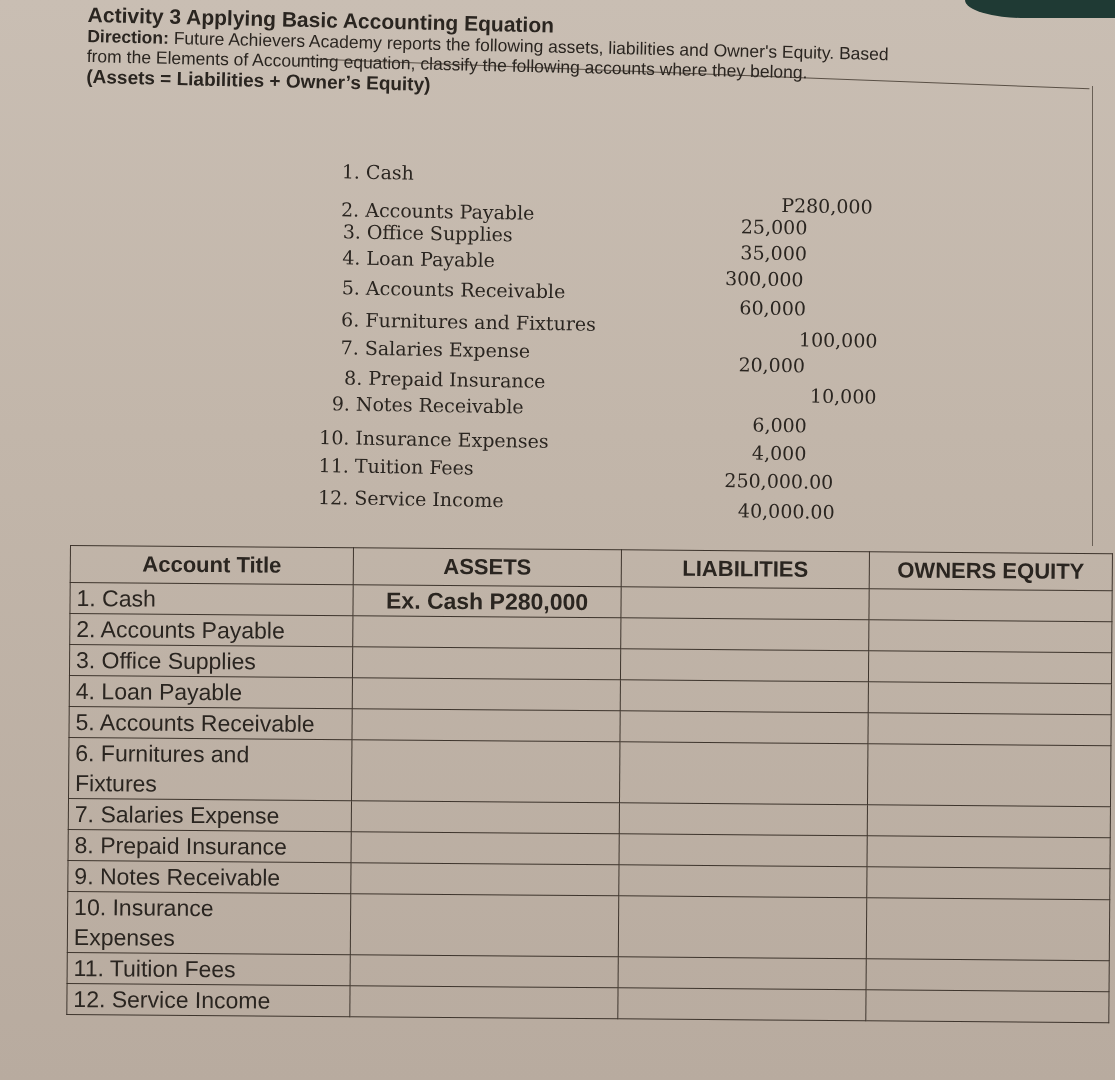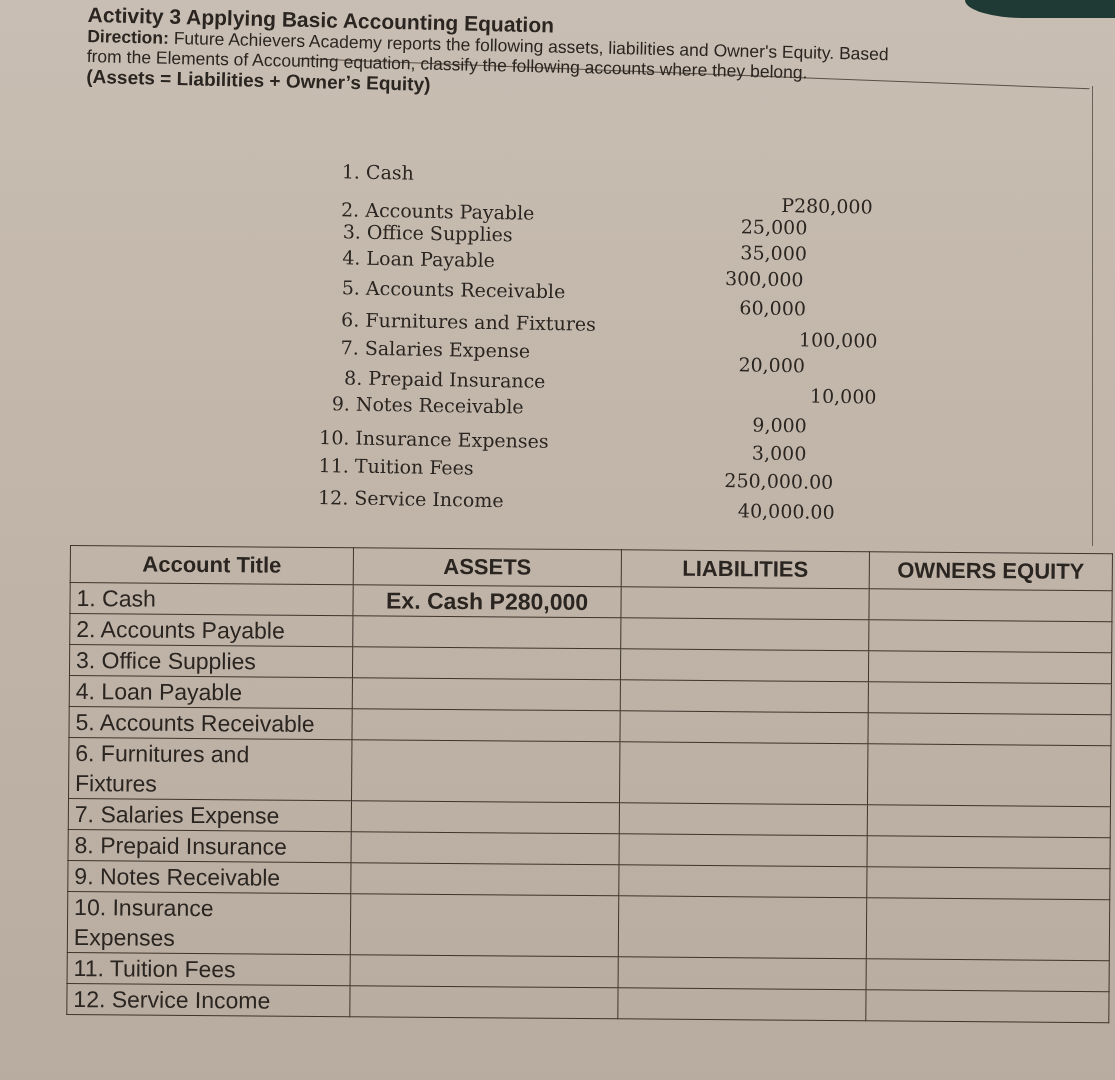--- a/index.html
+++ b/index.html
@@ -165,25 +165,25 @@
     <div class="list-row" style="height:30px">
       <span class="item" style="left:26px">8. Prepaid Insurance</span>
       <span class="amt" style="left:420px;top:-20px">20,000</span>
     </div>
     <div class="list-row" style="height:30px">
       <span class="item" style="left:14px;top:-4px">9. Notes Receivable</span>
       <span class="amt" style="left:492px;top:-20px">10,000</span>
     </div>
     <div class="list-row" style="height:30px">
       <span class="item" style="left:2px">10. Insurance Expenses</span>
-      <span class="amt" style="left:435px;top:-20px">9,000</span>
+      <span class="amt" style="left:435px;top:-20px">6,000</span>
     </div>
     <div class="list-row" style="height:30px">
       <span class="item" style="left:2px;top:-2px">11. Tuition Fees</span>
-      <span class="amt" style="left:435px;top:-22px">3,000</span>
+      <span class="amt" style="left:435px;top:-22px">4,000</span>
     </div>
     <div class="list-row" style="height:30px">
       <span class="item" style="left:2px">12. Service Income</span>
       <span class="amt" style="left:408px;top:-24px">250,000.00</span>
     </div>
     <div class="list-row" style="height:20px">
       <span class="amt" style="left:422px;top:-24px">40,000.00</span>
     </div>
   </div>
 

